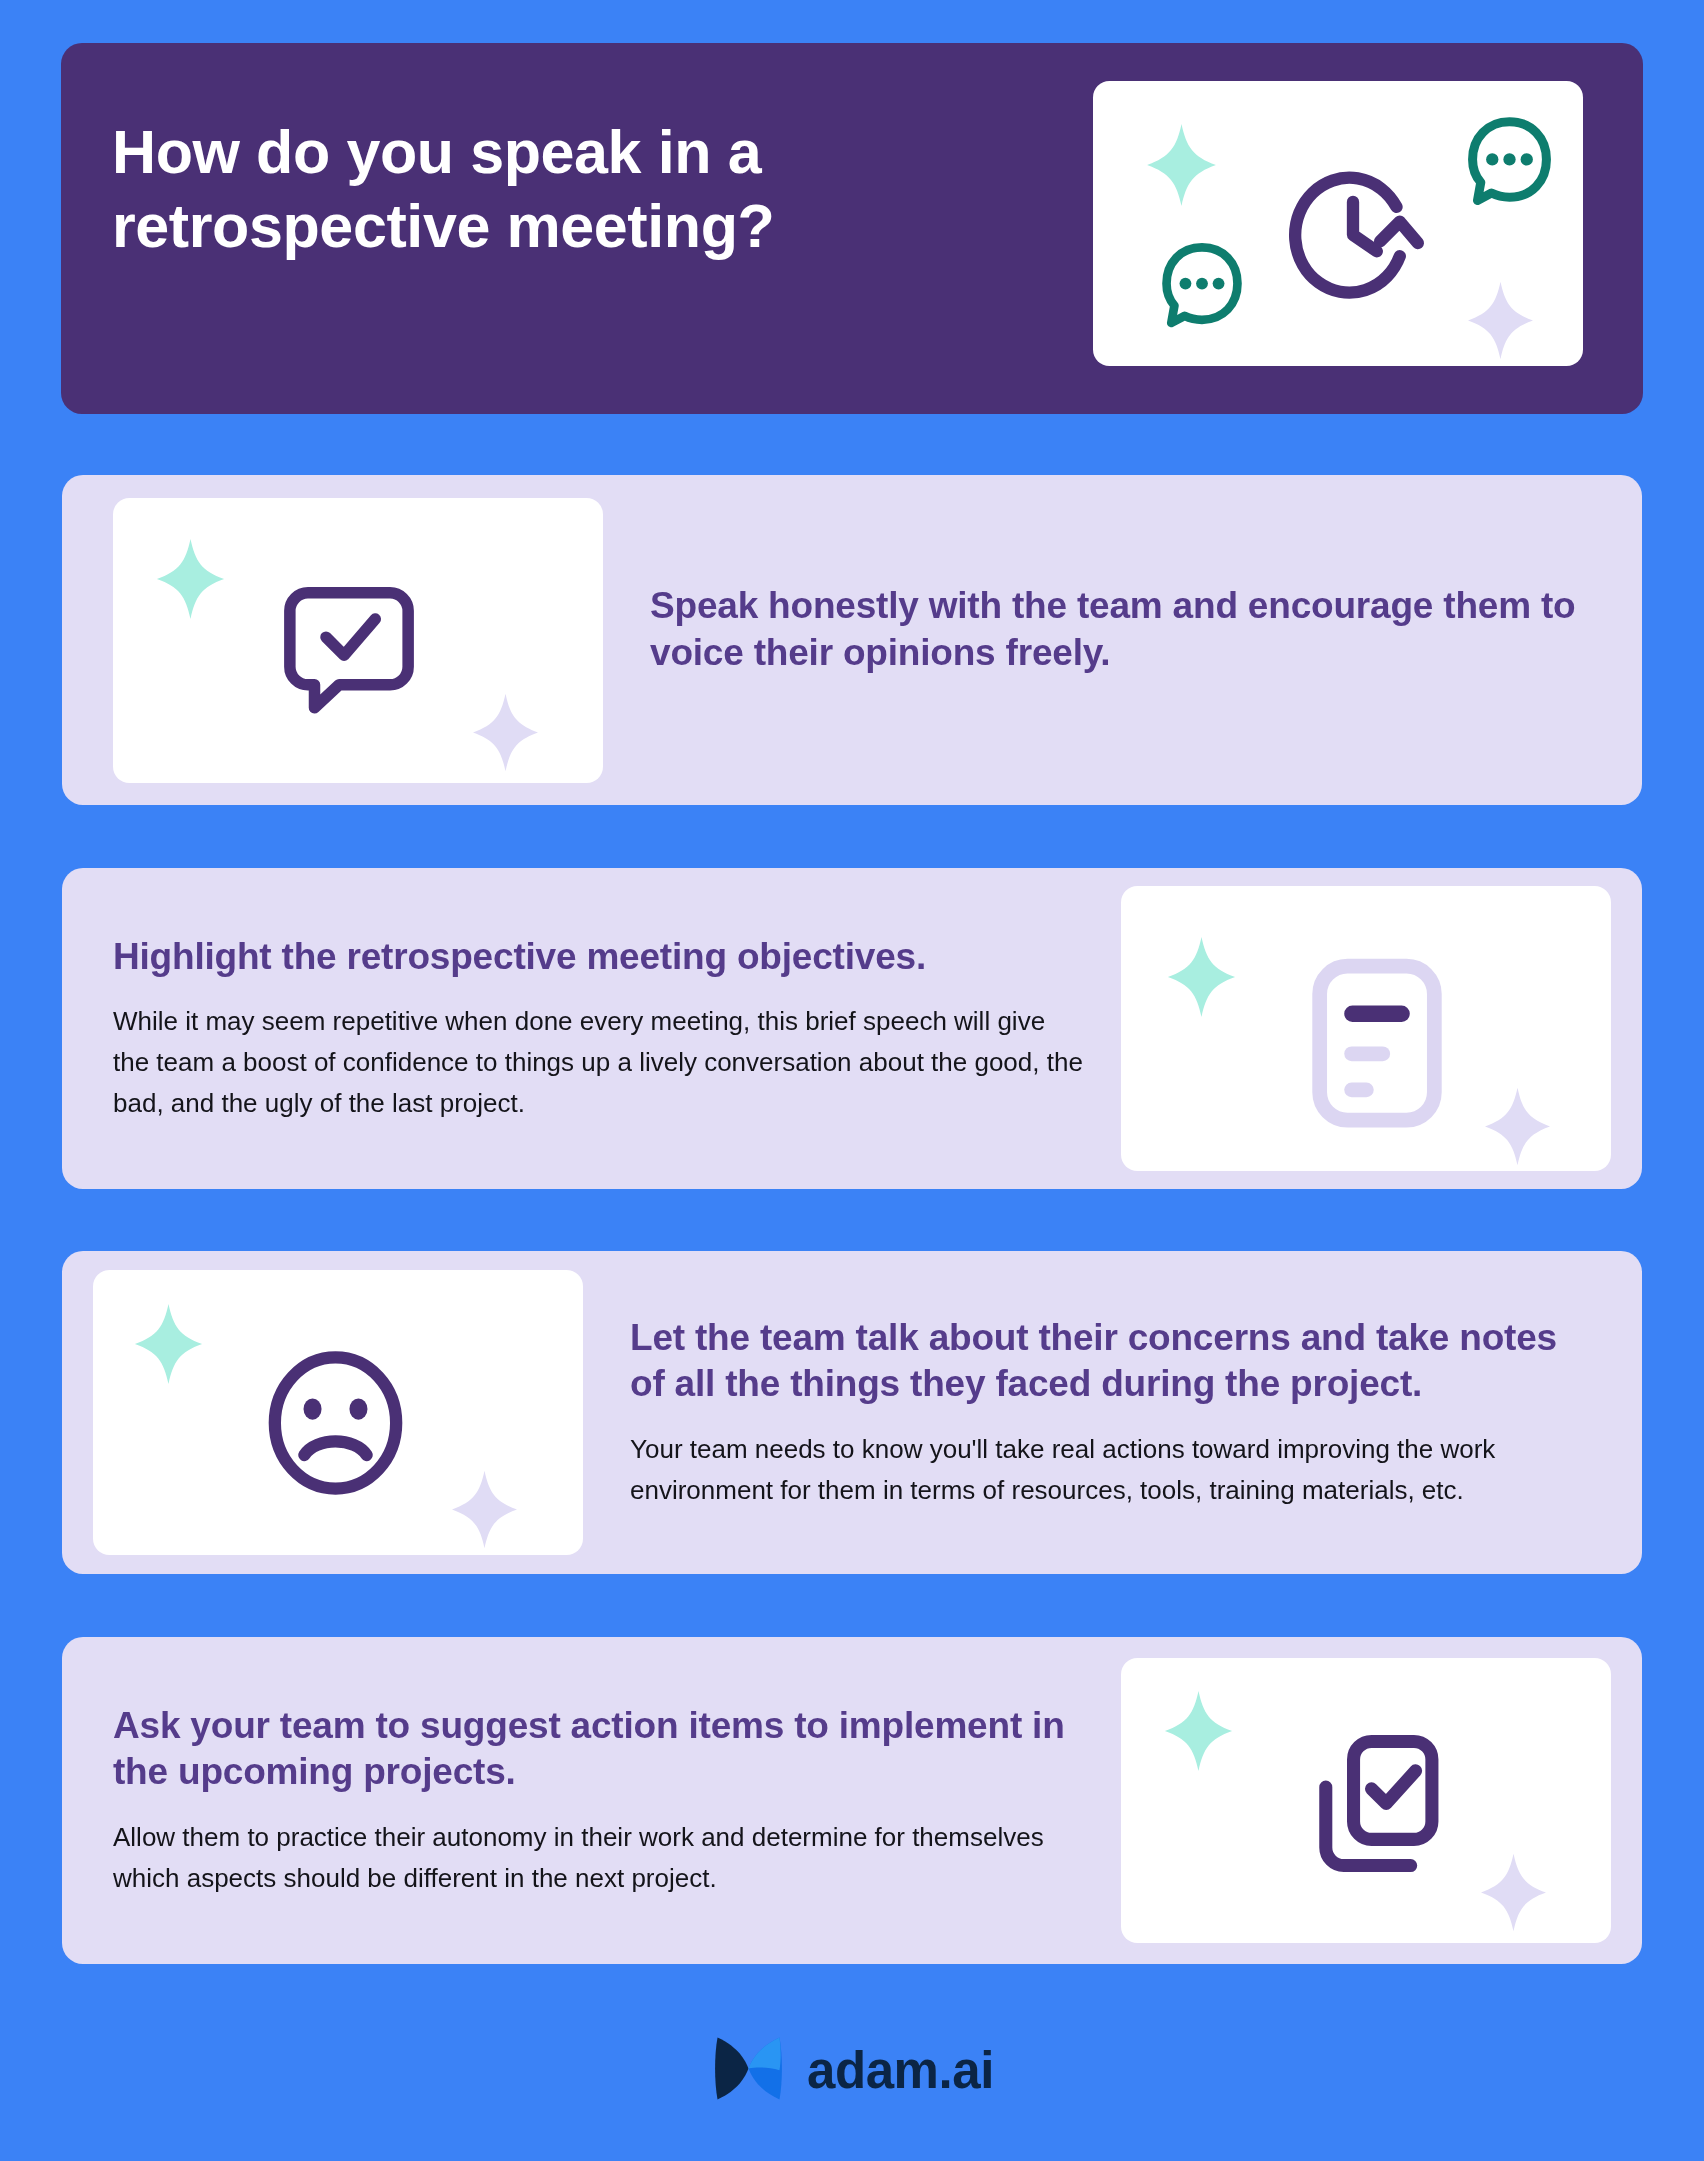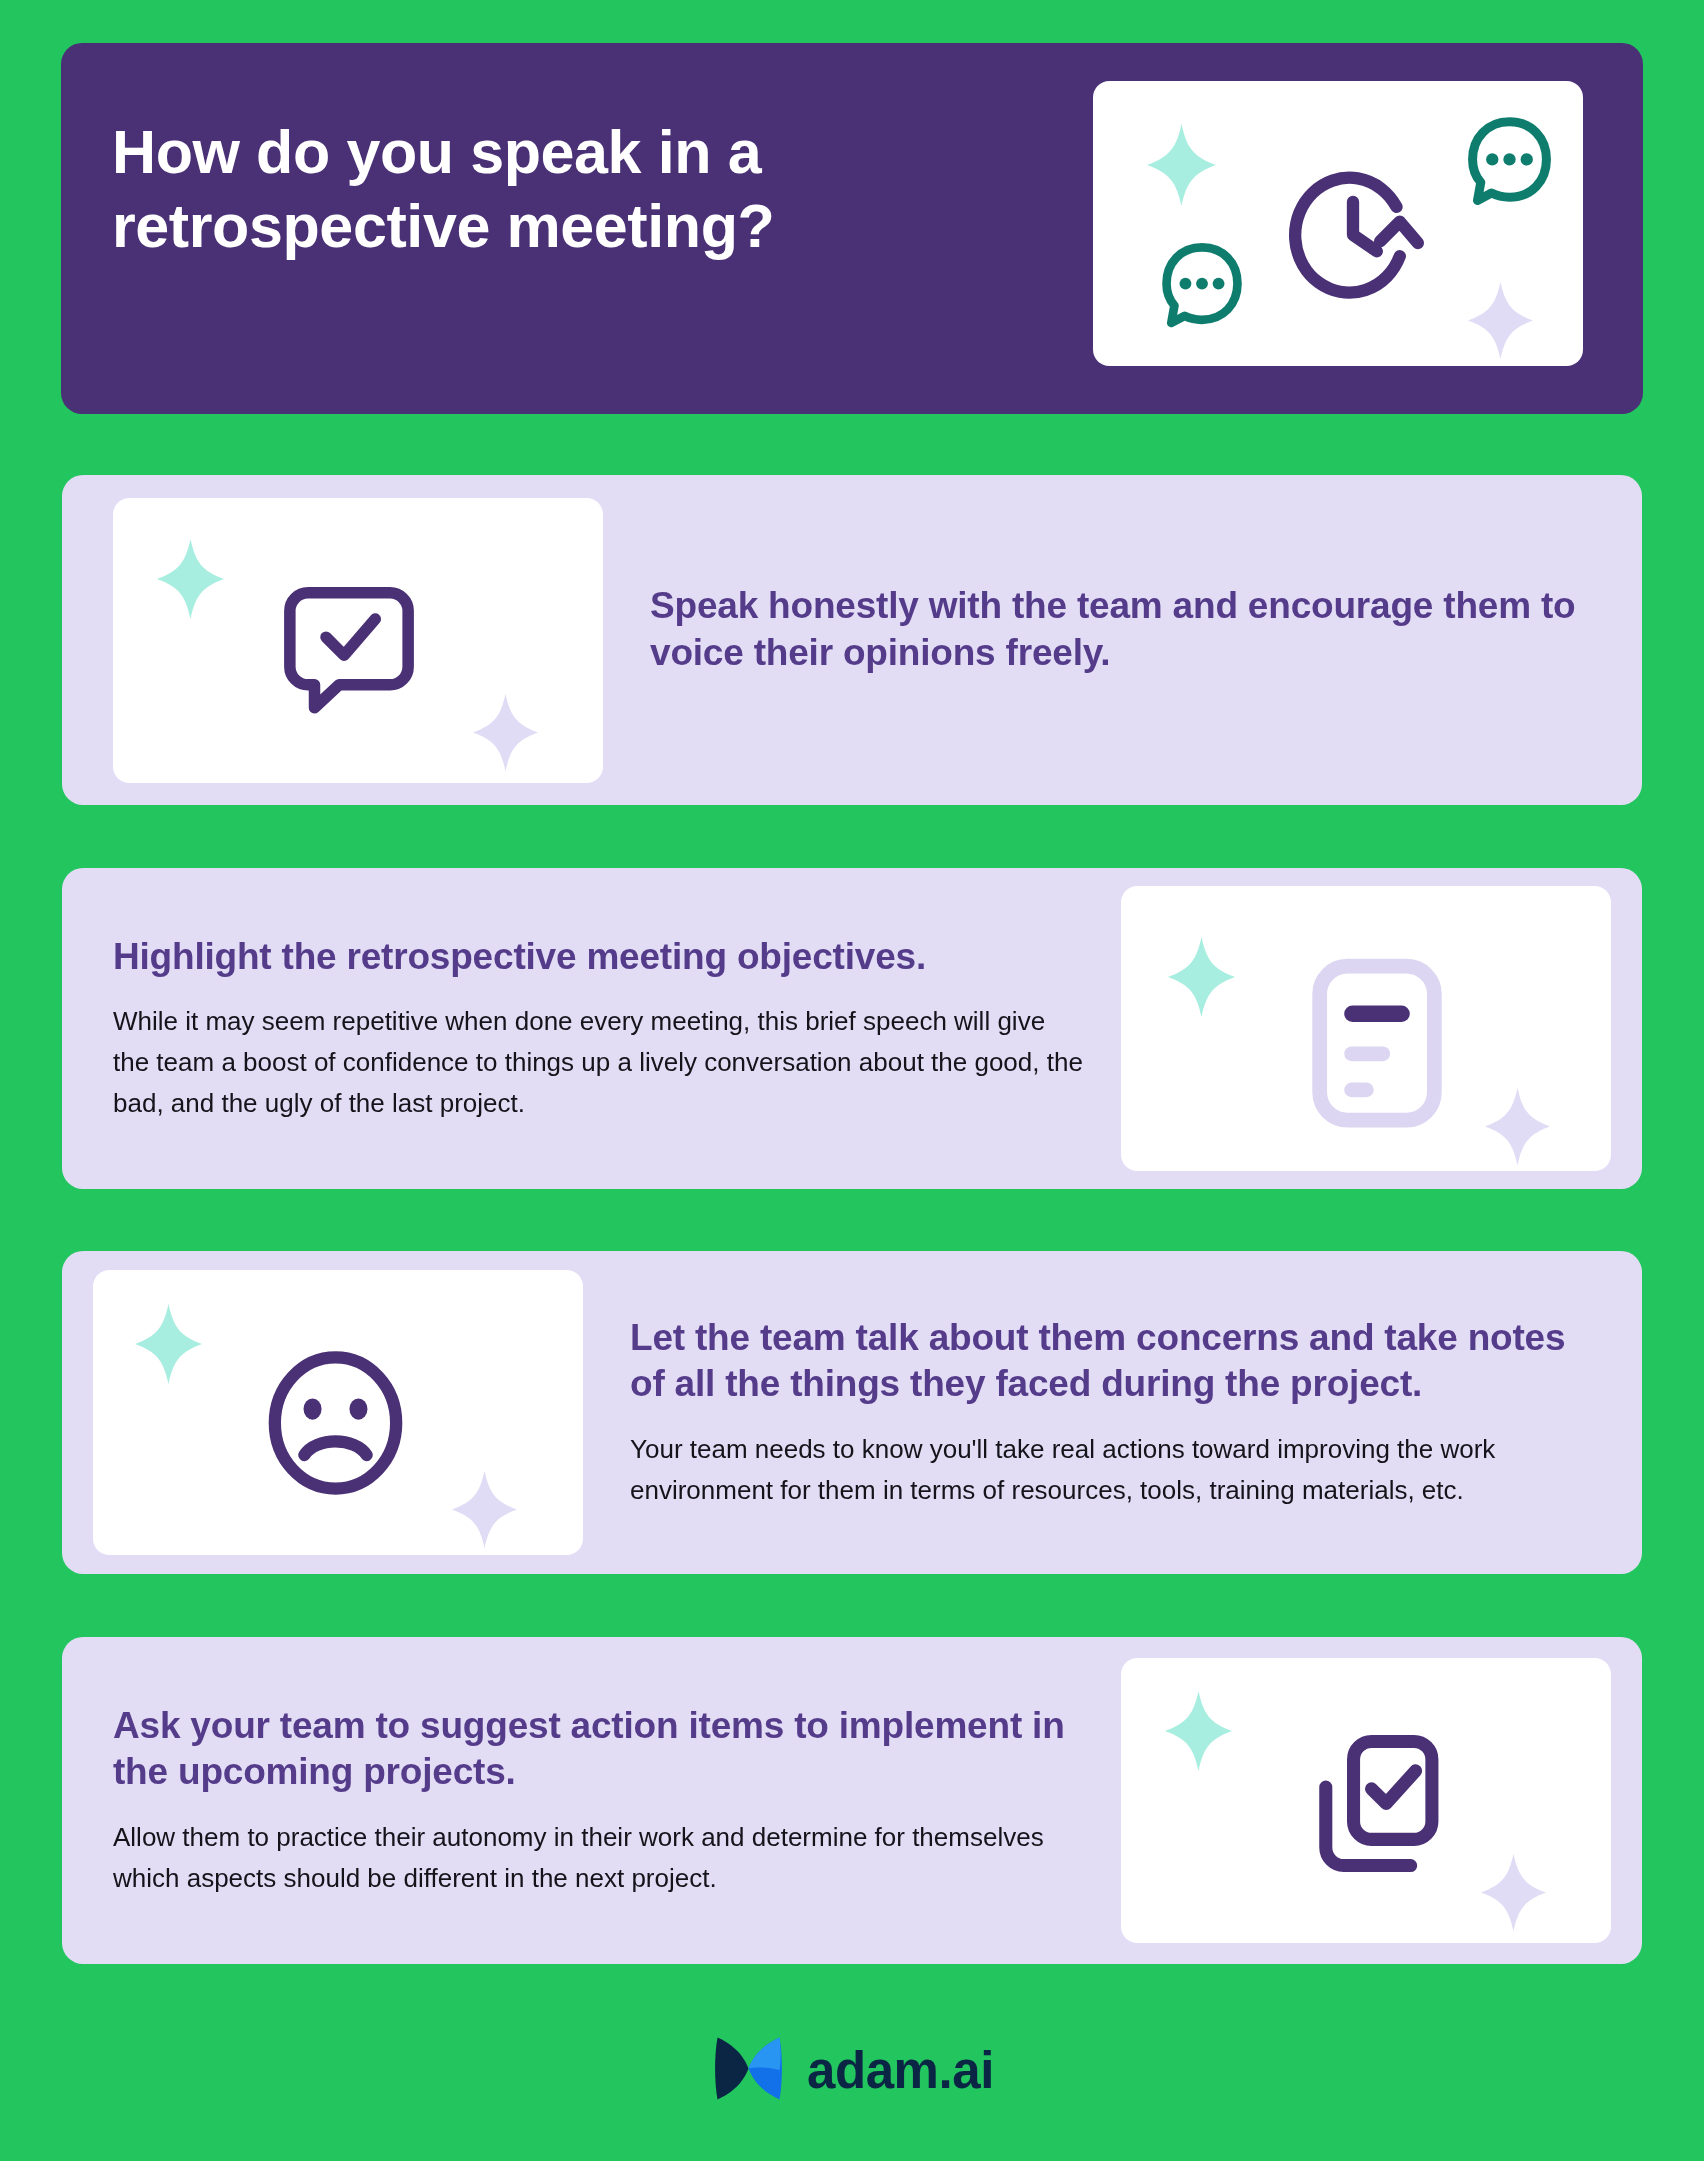--- a/index.html
+++ b/index.html
@@ -9,21 +9,21 @@
     height: 2161px;
     background: #ffffff;
     font-family: "Liberation Sans", sans-serif;
     overflow: hidden;
   }
 
   .page {
     position: relative;
     width: 1705px;
     height: 2161px;
-    background: #22c55e;
+    background: #3b82f6;
   }
 
   
   .header-banner {
     position: absolute;
     left: 61px;
     top: 43px;
     width: 1582px;
     height: 371px;
     background: #4A3075;
@@ -253,21 +253,21 @@
           <path d="M48 128 C62 106 110 106 124 128" stroke="#4A3075" stroke-width="15" stroke-linecap="round"></path>
         </svg>
       </div>
       <div class="diamond" style="left:359px; top:200px;">
         <svg width="65" height="79" viewBox="0 0 84 100">
           <path d="M42 0 C48 28 56 40 84 50 C56 60 48 72 42 100 C36 72 28 60 0 50 C28 40 36 28 42 0 Z" fill="#E0DCF5"></path>
         </svg>
       </div>
     </div>
     <div class="card-text">
-      <div class="card-heading">Let the team talk about them concerns and take notes of all the things they faced during the project.</div>
+      <div class="card-heading">Let the team talk about their concerns and take notes of all the things they faced during the project.</div>
       <div class="card-body">Your team needs to know you'll take real actions toward improving the work environment for them in terms of resources, tools, training materials, etc.</div>
     </div>
   </div>
 
   <div class="card card-4 media-right">
     <div class="card-media">
       <div class="diamond" style="left:43px; top:33px;">
         <svg width="69" height="80" viewBox="0 0 84 100">
           <path d="M42 0 C48 28 56 40 84 50 C56 60 48 72 42 100 C36 72 28 60 0 50 C28 40 36 28 42 0 Z" fill="#A8EEE0"></path>
         </svg>

